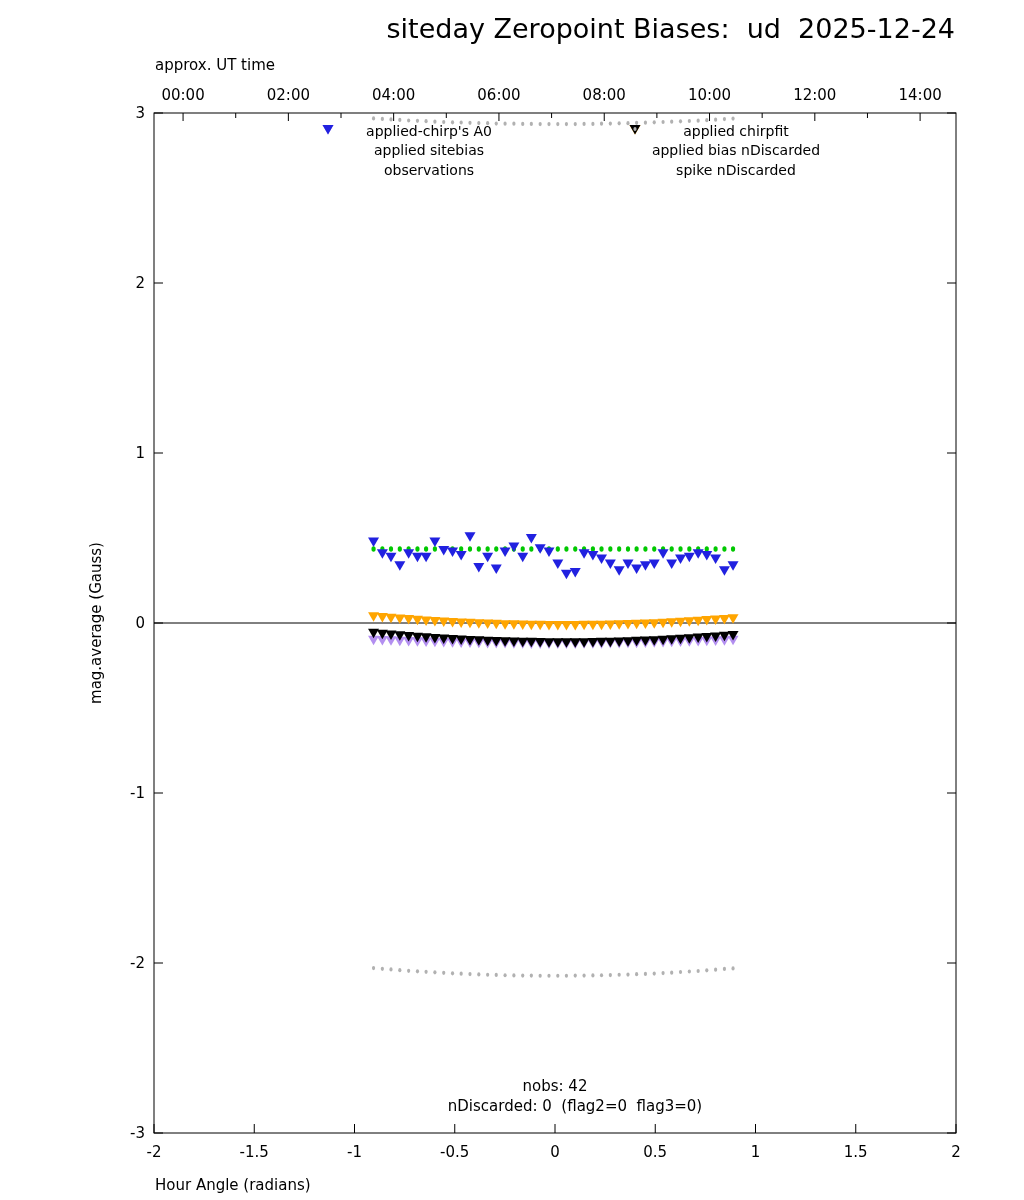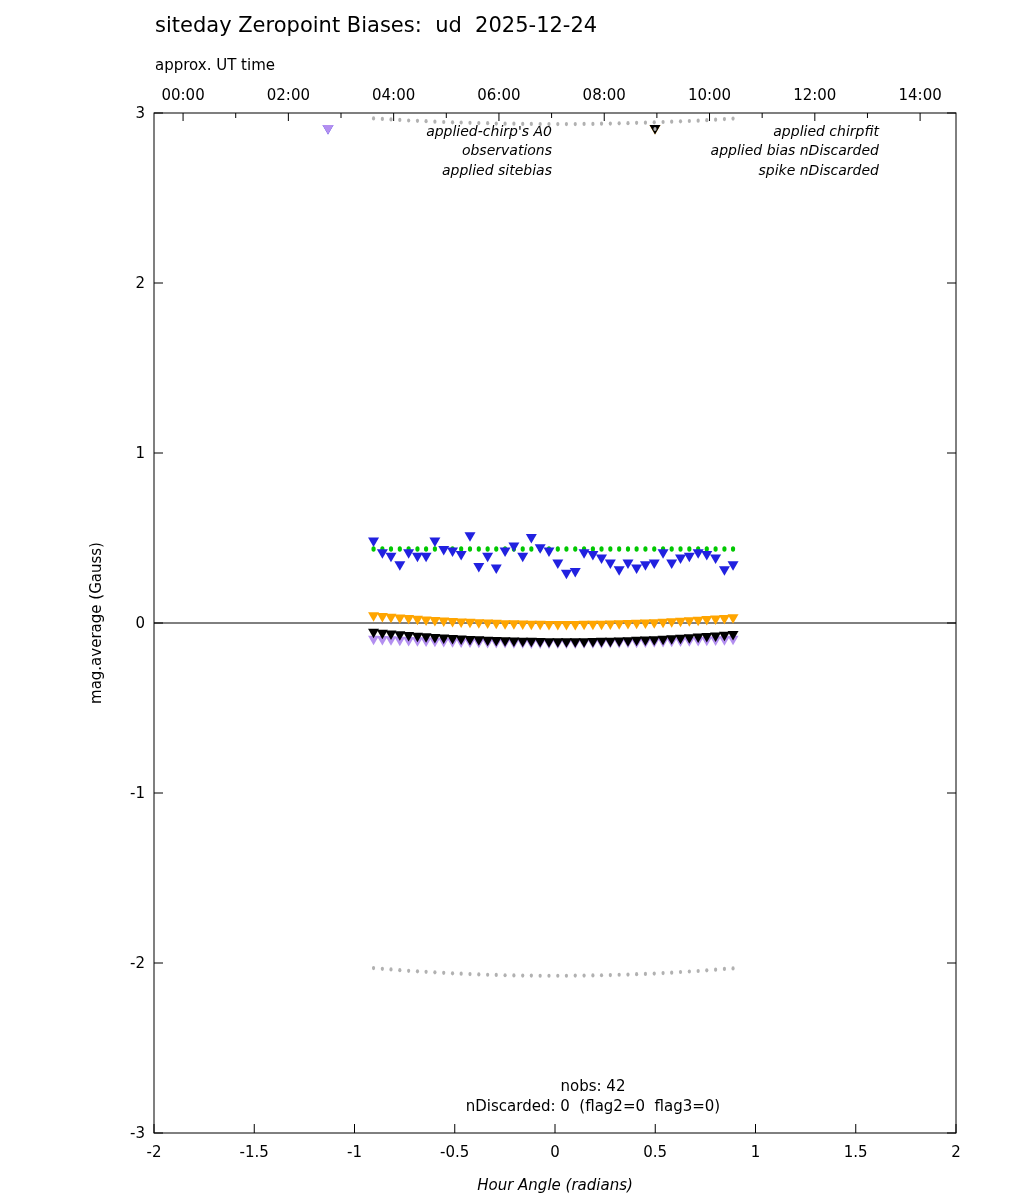--- a/index.html
+++ b/index.html
@@ -1,32 +1,32 @@
 <!DOCTYPE html>
 <html><head>
 <meta charset="utf-8">
 <style>
   html,body{margin:0;padding:0;background:#fff;}
   .page{position:relative;width:1024px;height:1200px;background:#ffffff;
         font-family:"DejaVu Sans",sans-serif;color:#000;overflow:hidden;}
   .page svg{position:absolute;left:0;top:0;font-family:"DejaVu Sans",sans-serif;}
-  .chart-title{position:absolute;left:155px;top:13px;width:800px;text-align:left;
-               font-size:21px;white-space:pre;}
+  .chart-title{position:absolute;left:155px;top:13px;width:800px;text-align:right;
+               font-size:27px;white-space:pre;}
   .x2-title{position:absolute;left:155px;top:56px;width:800px;text-align:left;font-size:15px;}
-  .x-title{position:absolute;left:155px;top:1176px;width:800px;text-align:center;font-size:15px;font-style:italic;}
+  .x-title{position:absolute;left:155px;top:1176px;width:800px;text-align:left;font-size:15px;}
   .y-title{position:absolute;left:-53px;top:613px;width:300px;height:20px;text-align:center;
            font-size:15px;transform:rotate(-90deg);}
-  .anno{position:absolute;left:155px;width:800px;text-align:center;font-size:15px;white-space:pre;margin-left:38px;}
+  .anno{position:absolute;left:155px;width:800px;text-align:center;font-size:15px;white-space:pre;}
   .anno.nobs{top:1077px;}
-  .anno.ndisc{top:1097px;}
+  .anno.ndisc{top:1097px;padding-left:20px;}
   .legend-col{position:absolute;}
   .legend-col.left{left:306px;top:121px;}
-  .legend-col.right{left:633px;top:121px;}
+  .legend-col.right{left:613px;top:121px;}
   .legend-row{display:flex;align-items:center;height:19.5px;}
-  .legend-label{display:block;width:246px;text-align:right;font-size:14px;white-space:pre;font-style:italic;}
+  .legend-label{display:block;width:246px;text-align:center;font-size:14px;white-space:pre;}
   .legend-marker{display:flex;width:56px;justify-content:center;align-items:center;}
 </style>
 </head>
 <body>
 
 <div class="page">
 
   <svg id="plot" width="1024" height="1200">
       <rect x="154" y="113" width="802" height="1020" fill="none" stroke="#000" stroke-width="1"></rect>
       <line x1="154" y1="623" x2="956" y2="623" stroke="#000" stroke-width="1"></line>
@@ -396,32 +396,32 @@
   <div class="legend-col left">
     <div class="legend-row">
       <span class="legend-label">applied-chirp's A0</span>
       <span class="legend-marker">
           <svg width="44" height="16">
             <ellipse cx="22" cy="8" rx="2.1" ry="2.7" fill="#00c800"></ellipse>
           </svg>
         </span>
     </div>
     <div class="legend-row">
+      <span class="legend-label">applied sitebias</span>
+      <span class="legend-marker">
+          <svg width="44" height="16">
+            <polygon points="16.5,4 27.5,4 22,13.5" fill="#b38ff0"></polygon>
+          </svg>
+        </span>
+    </div>
+    <div class="legend-row">
       <span class="legend-label">observations</span>
       <span class="legend-marker">
           <svg width="44" height="16">
             <polygon points="16.5,4 27.5,4 22,13.5" fill="#2121e0"></polygon>
-          </svg>
-        </span>
-    </div>
-    <div class="legend-row">
-      <span class="legend-label">applied sitebias</span>
-      <span class="legend-marker">
-          <svg width="44" height="16">
-            <polygon points="16.5,4 27.5,4 22,13.5" fill="#b38ff0"></polygon>
           </svg>
         </span>
     </div>
   </div>
 
   <div class="legend-col right">
     <div class="legend-row">
       <span class="legend-label">applied chirpfit</span>
       <span class="legend-marker">
           <svg width="44" height="16">

